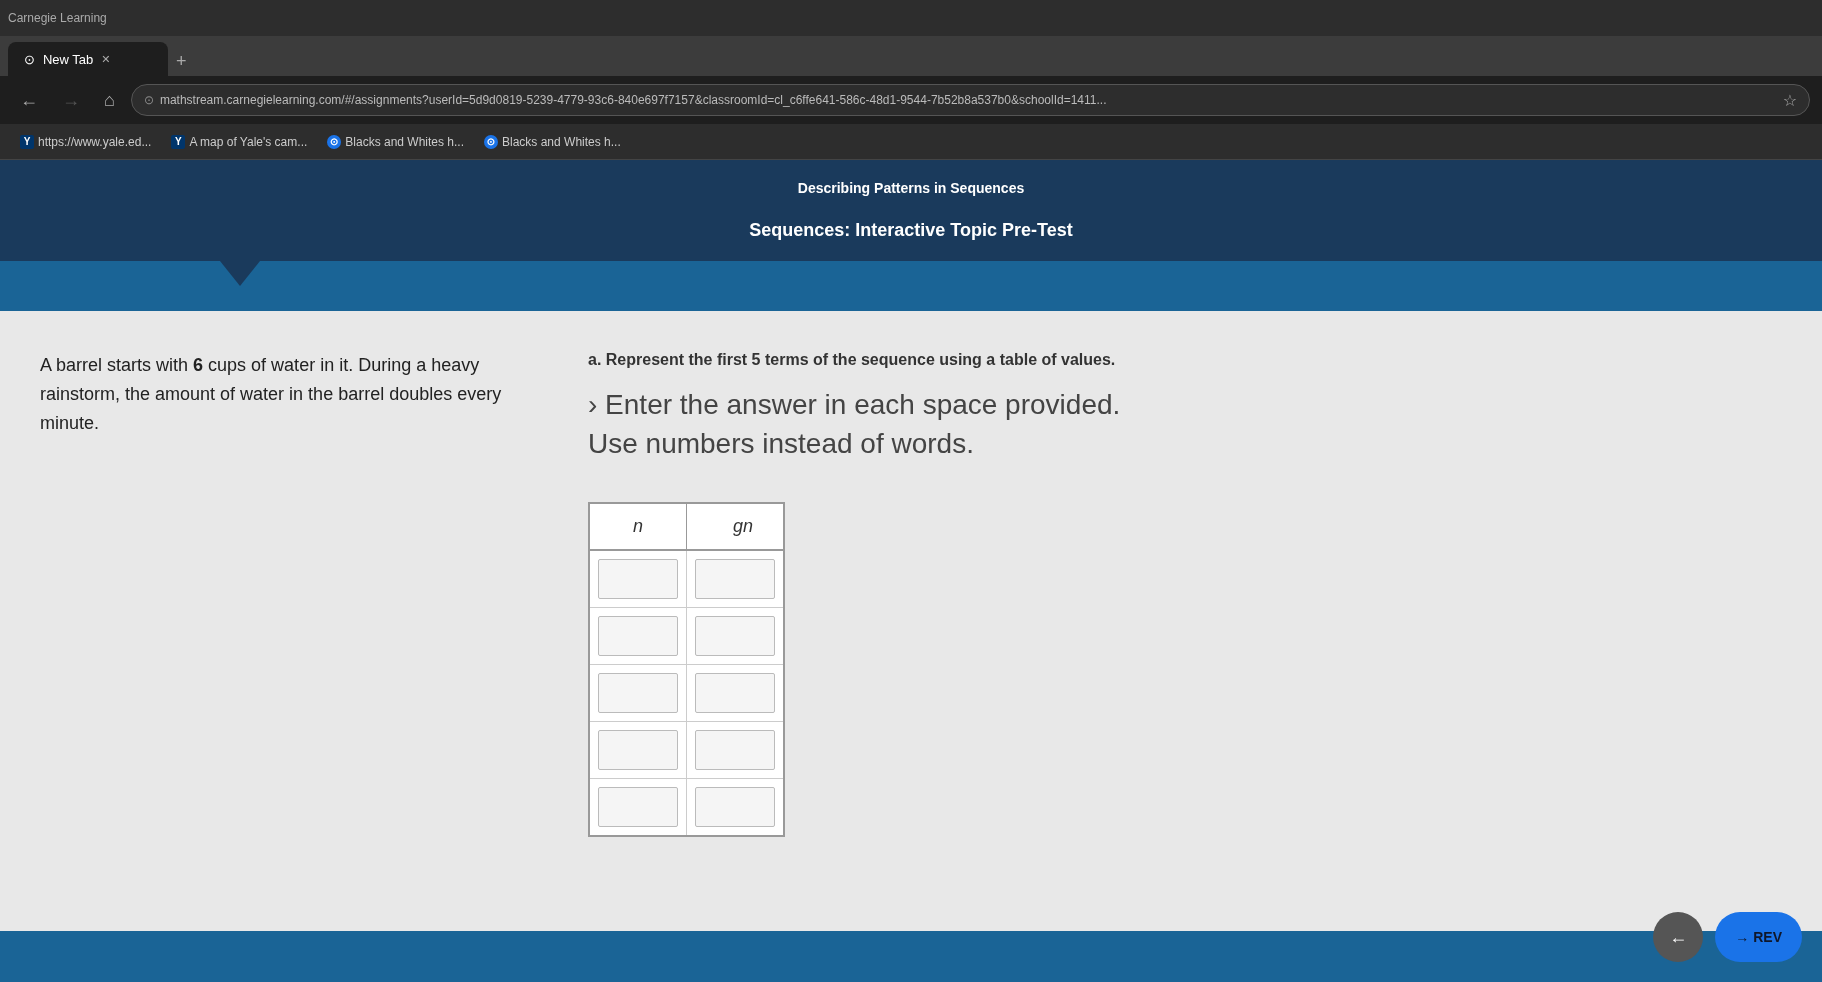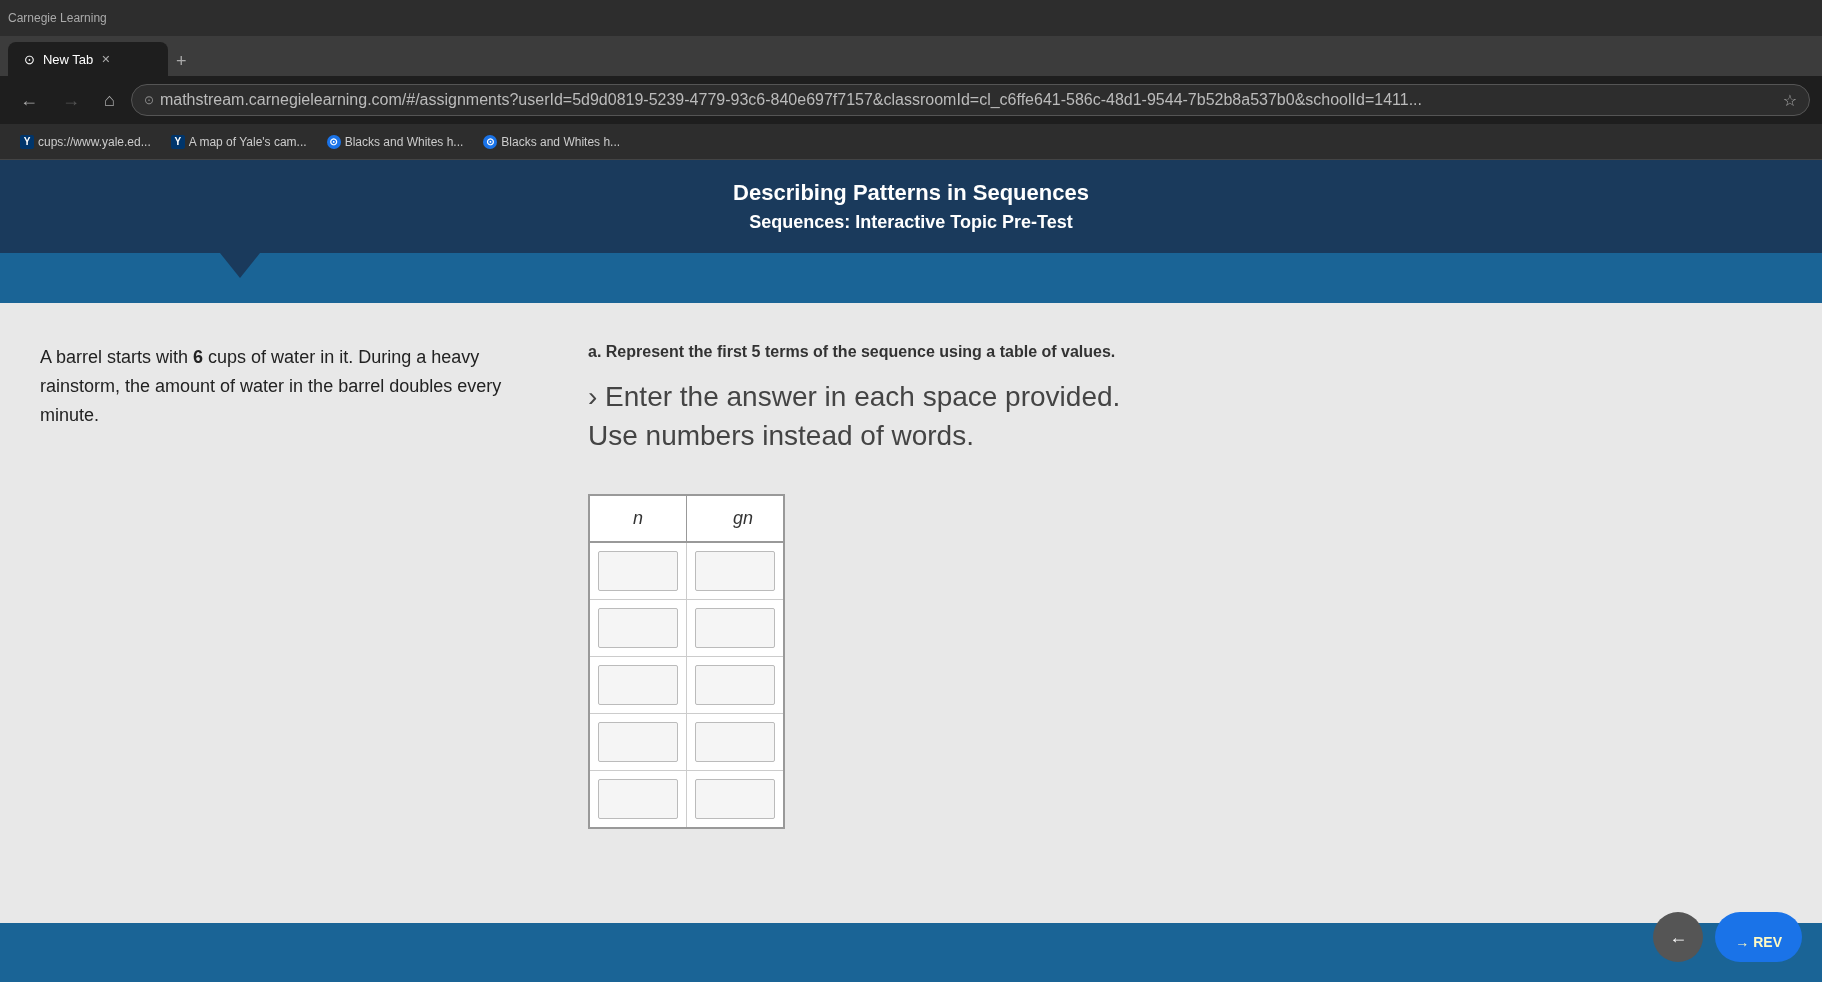--- a/index.html
+++ b/index.html
@@ -12,34 +12,34 @@
     .tab { background: #2d2d2d; height: 34px; display: flex; align-items: center; padding: 0 16px; border-radius: 8px 8px 0 0; font-size: 13px; color: #ccc; gap: 8px; min-width: 160px; max-width: 220px; }
     .tab.active { background: #1e1e1e; color: white; }
     .tab-close { color: #aaa; font-size: 11px; cursor: pointer; }
     .tab-new { background: transparent; color: #aaa; border: none; font-size: 18px; cursor: pointer; padding: 4px 8px; }
 
     .nav-bar { background: #1e1e1e; height: 48px; display: flex; align-items: center; padding: 0 12px; gap: 8px; }
     .nav-btn { background: none; border: none; color: #aaa; font-size: 18px; cursor: pointer; padding: 4px 8px; }
     .nav-btn:disabled { color: #555; }
     .address-bar { flex: 1; background: #2d2d2d; border: 1px solid #555; border-radius: 20px; height: 32px; display: flex; align-items: center; padding: 0 12px; color: #ccc; font-size: 13px; gap: 6px; }
     .address-icon { color: #888; font-size: 12px; }
-    .address-text { flex: 1; font-size: 16px; color: #bbb; white-space: nowrap; overflow: hidden; text-overflow: ellipsis; }
+    .address-text { flex: 1; font-size: 12px; color: #bbb; white-space: nowrap; overflow: hidden; text-overflow: ellipsis; }
     .star-btn { background: none; border: none; color: #aaa; font-size: 16px; cursor: pointer; }
 
     .bookmarks-bar { background: #2d2d2d; height: 36px; display: flex; align-items: center; padding: 0 12px; gap: 4px; border-bottom: 1px solid #444; }
     .bookmark-item { display: flex; align-items: center; gap: 4px; padding: 4px 8px; border-radius: 4px; cursor: pointer; color: #ccc; font-size: 12px; white-space: nowrap; }
     .bookmark-icon { width: 14px; height: 14px; display: inline-flex; align-items: center; justify-content: center; font-size: 10px; font-weight: bold; border-radius: 2px; }
     .bookmark-icon.yale { background: #00356b; color: white; }
     .bookmark-icon.carnegie { background: #1a73e8; color: white; border-radius: 50%; }
 
     
     .page-content { background: #1a6496; min-height: calc(982px - 160px); }
 
     .header-section { background: #1a3a5c; padding: 20px; text-align: center; }
-    .header-title { color: white; font-size: 22px; font-weight: bold; margin-bottom: 6px; }
+    .header-title { color: white; font-size: 14px; font-weight: bold; margin-bottom: 24px; }
     .header-subtitle { color: white; font-size: 18px; font-weight: bold; }
 
     .blue-bar { background: #1a6496; height: 50px; position: relative; }
     .blue-bar-arrow { position: absolute; left: 220px; top: 0; width: 0; height: 0; border-left: 20px solid transparent; border-right: 20px solid transparent; border-top: 25px solid #1a3a5c; }
 
     .main-content-area { background: #e8e8e8; margin: 0; padding: 40px; display: flex; gap: 48px; min-height: 620px; }
 
     .problem-section { flex: 0 0 500px; }
     .problem-text { font-size: 18px; line-height: 1.6; color: #222; }
     .problem-text strong { font-weight: bold; }
@@ -57,21 +57,21 @@
     .table-row { display: flex; border-bottom: 1px solid #ccc; }
     .table-row:last-child { border-bottom: none; }
     .table-cell { flex: 1; padding: 8px; border-right: 1px solid #ccc; }
     .table-cell:last-child { border-right: none; }
     .table-input { width: 80px; height: 40px; border: 1px solid #bbb; border-radius: 2px; background: #f5f5f5; outline: none; font-size: 16px; text-align: center; }
 
     
     .bottom-nav { position: fixed; bottom: 20px; right: 20px; display: flex; gap: 12px; }
     .nav-circle-btn { width: 50px; height: 50px; border-radius: 50%; border: none; cursor: pointer; font-size: 18px; display: flex; align-items: center; justify-content: center; }
     .nav-back-btn { background: #555; color: white; }
-    .nav-next-btn { background: #1a73e8; color: #fef9c3; font-size: 14px; font-weight: bold; padding: 12px 20px; border-radius: 25px; width: auto; align-items: flex-end; }
+    .nav-next-btn { background: #1a73e8; color: #0f172a; font-size: 14px; font-weight: bold; padding: 0 20px; border-radius: 25px; width: auto; }
   </style>
 </head>
 <body>
 
 <div class="browser-chrome">
 
   <div class="title-bar">
     <span style="color:#aaa; font-size:12px; margin-right:auto;">Carnegie Learning</span>
   </div>
 
@@ -91,21 +91,21 @@
     <div class="address-bar">
       <span class="address-icon">⊙</span>
       <span class="address-text">mathstream.carnegielearning.com/#/assignments?userId=5d9d0819-5239-4779-93c6-840e697f7157&amp;classroomId=cl_c6ffe641-586c-48d1-9544-7b52b8a537b0&amp;schoolId=1411...</span>
       <button class="star-btn">☆</button>
     </div>
   </div>
 
   <div class="bookmarks-bar">
     <div class="bookmark-item">
       <span class="bookmark-icon yale">Y</span>
-      <span>cups://www.yale.ed...</span>
+      <span>https://www.yale.ed...</span>
     </div>
     <div class="bookmark-item">
       <span class="bookmark-icon yale">Y</span>
       <span>A map of Yale's cam...</span>
     </div>
     <div class="bookmark-item">
       <span class="bookmark-icon carnegie">⊙</span>
       <span>Blacks and Whites h...</span>
     </div>
     <div class="bookmark-item">

